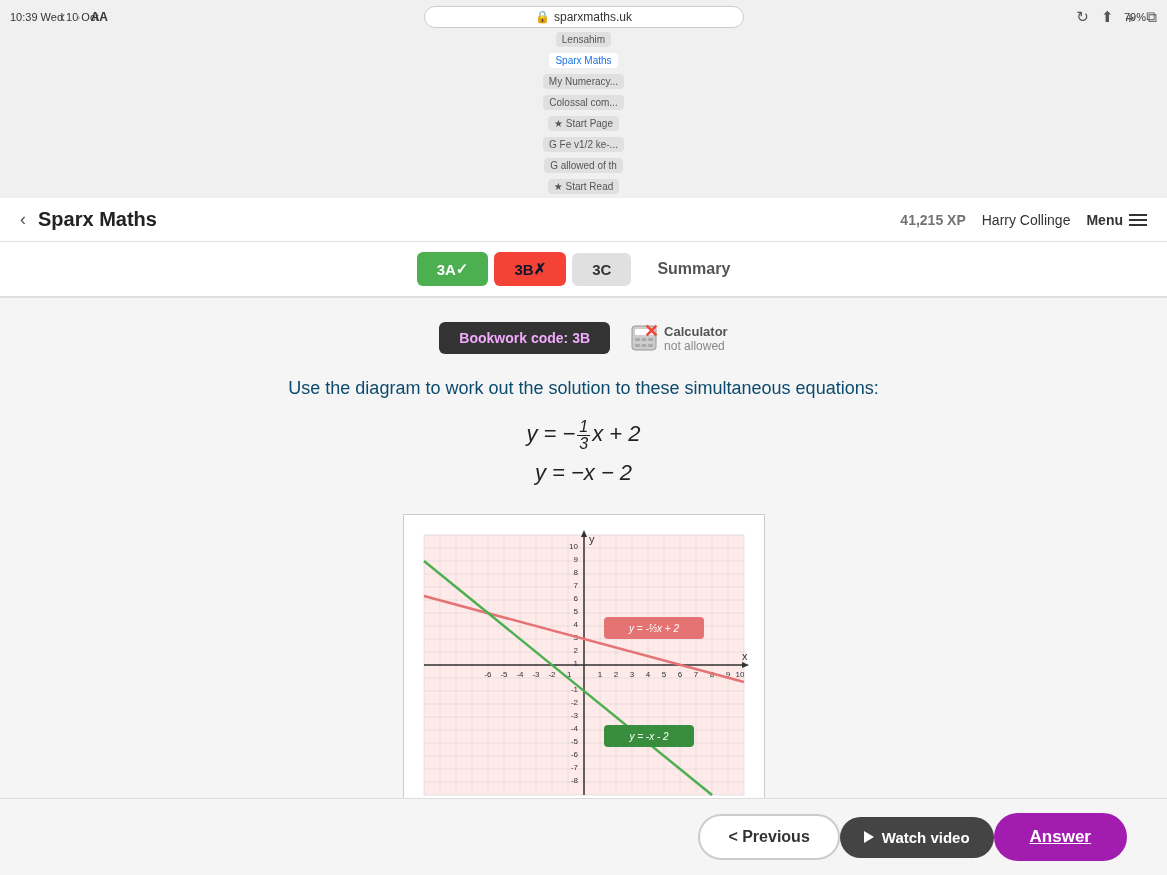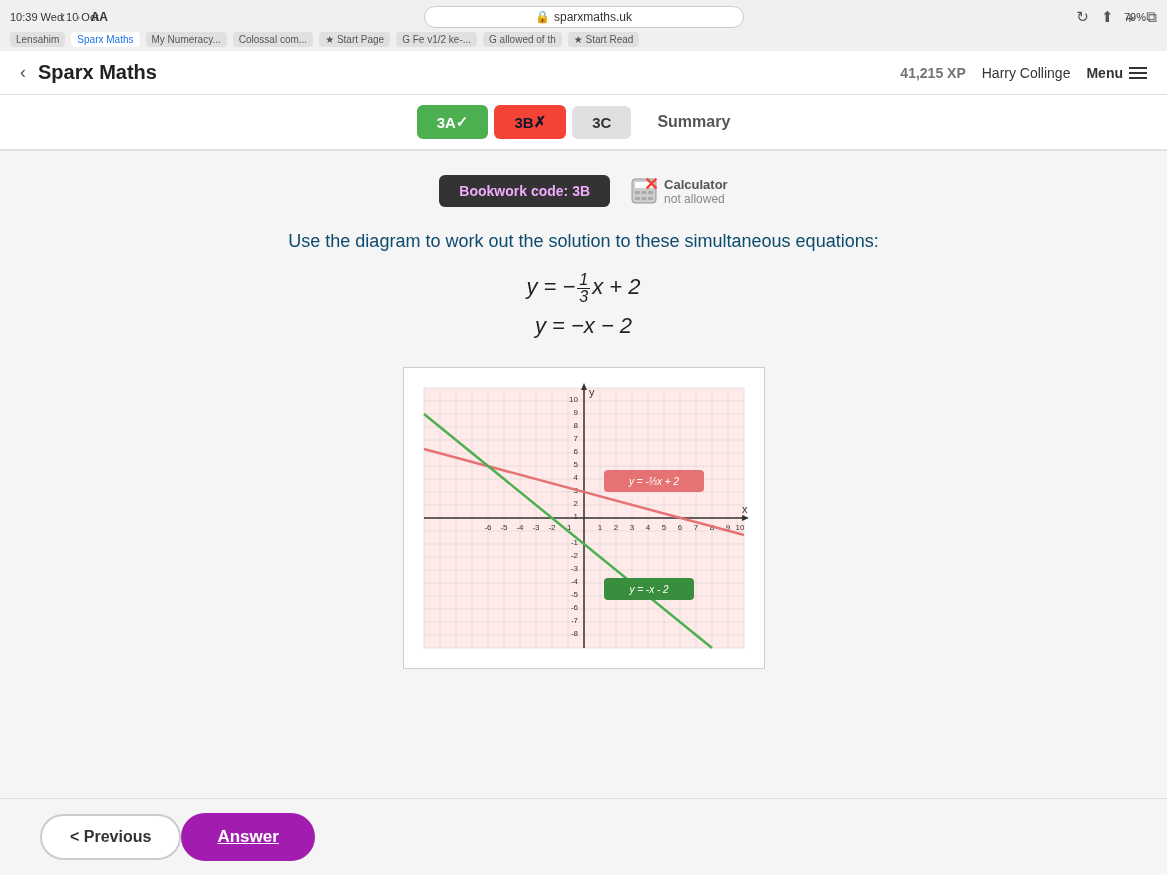--- a/index.html
+++ b/index.html
@@ -69,20 +69,21 @@
       position: absolute;
       right: 0;
     }
     .browser-tab-bar {
       display: flex;
       align-items: center;
       gap: 6px;
       font-size: 10px;
       color: #555;
       overflow: hidden;
+      flex-direction: column;
     }
     .tab-item {
       padding: 2px 6px;
       background: #e0e0e0;
       border-radius: 4px;
       white-space: nowrap;
       overflow: hidden;
       text-overflow: ellipsis;
       max-width: 120px;
     }
@@ -282,21 +283,21 @@
     .graph-svg {
       display: block;
     }
 
     
     .bottom-bar {
       background: #f5f5f5;
       padding: 14px 40px;
       display: flex;
       align-items: center;
-      justify-content: flex-start;
+      justify-content: flex-end;
       flex-shrink: 0;
       border-top: 1px solid #ddd;
     }
     .prev-btn {
       background: white;
       border: 2px solid #ccc;
       border-radius: 24px;
       padding: 12px 28px;
       font-size: 16px;
       font-weight: 600;
@@ -551,18 +552,22 @@
         <text x="225" y="205" font-size="10" fill="white" text-anchor="middle" font-style="italic">y = -x - 2</text>
       </svg>
     </div>
 
   </div>
 
   <div class="bottom-bar">
     <button class="prev-btn">
       <span>&lt; Previous</span>
     </button>
+    <button class="watch-video-btn">
+      <span style="display:inline-block;width:0;height:0;border-top:6px solid transparent;border-bottom:6px solid transparent;border-left:10px solid white;"></span>
+      <span>Watch video</span>
+    </button>
     <button class="answer-btn">
       <span>Answer</span>
     </button>
   </div>
 
 </div>
 
 </body></html>

